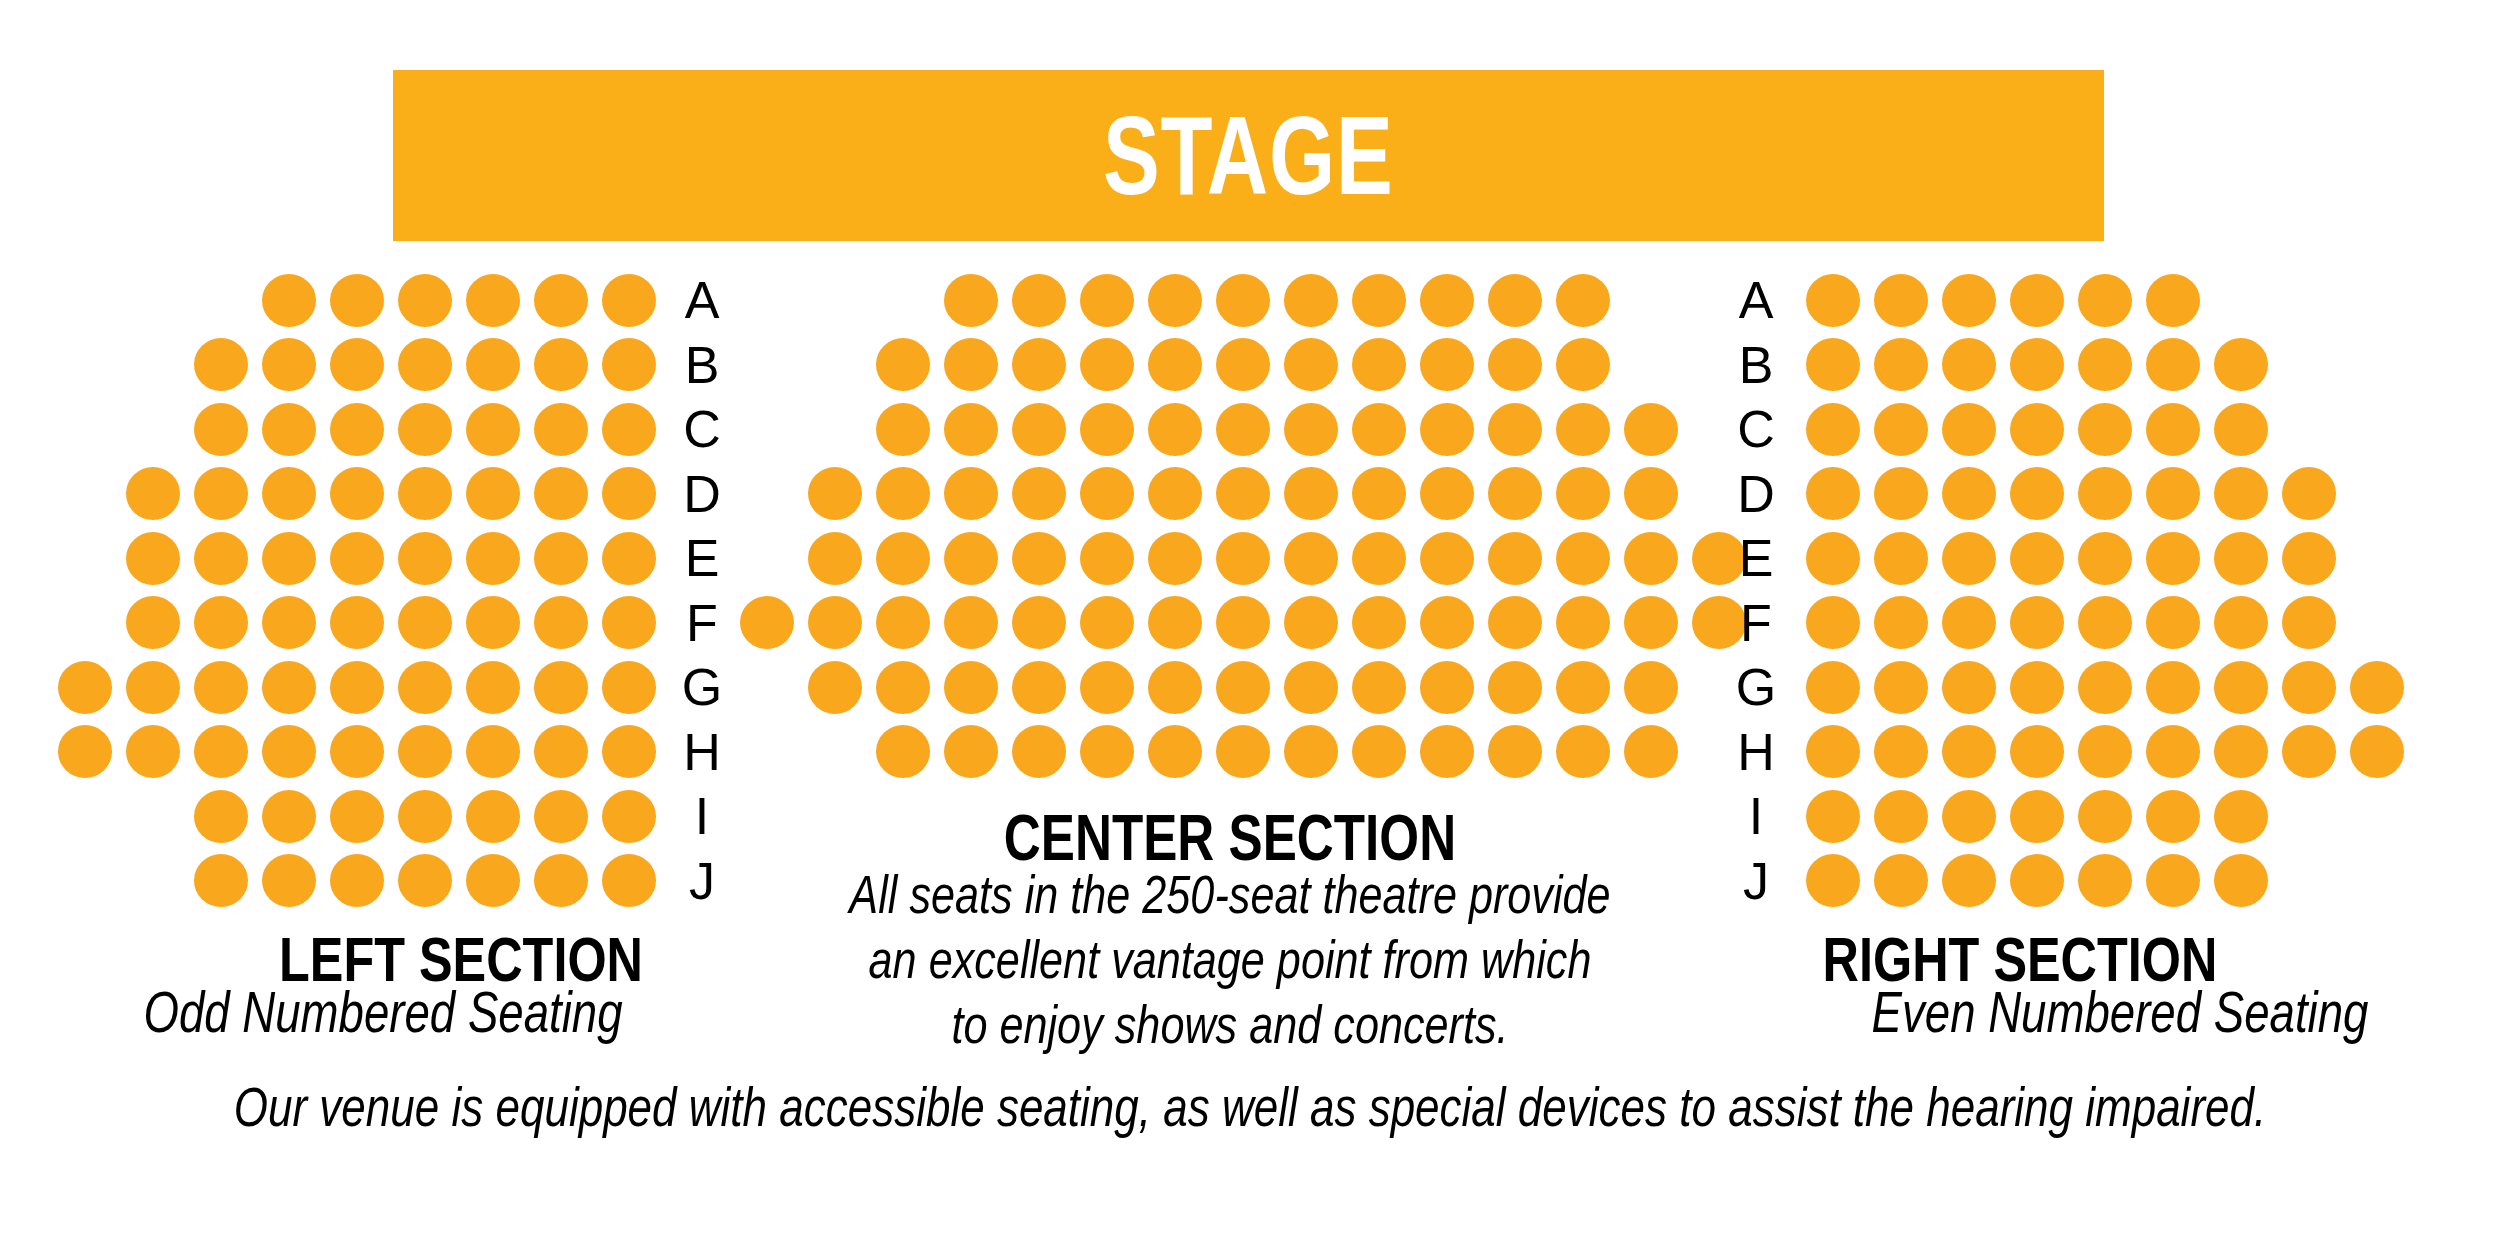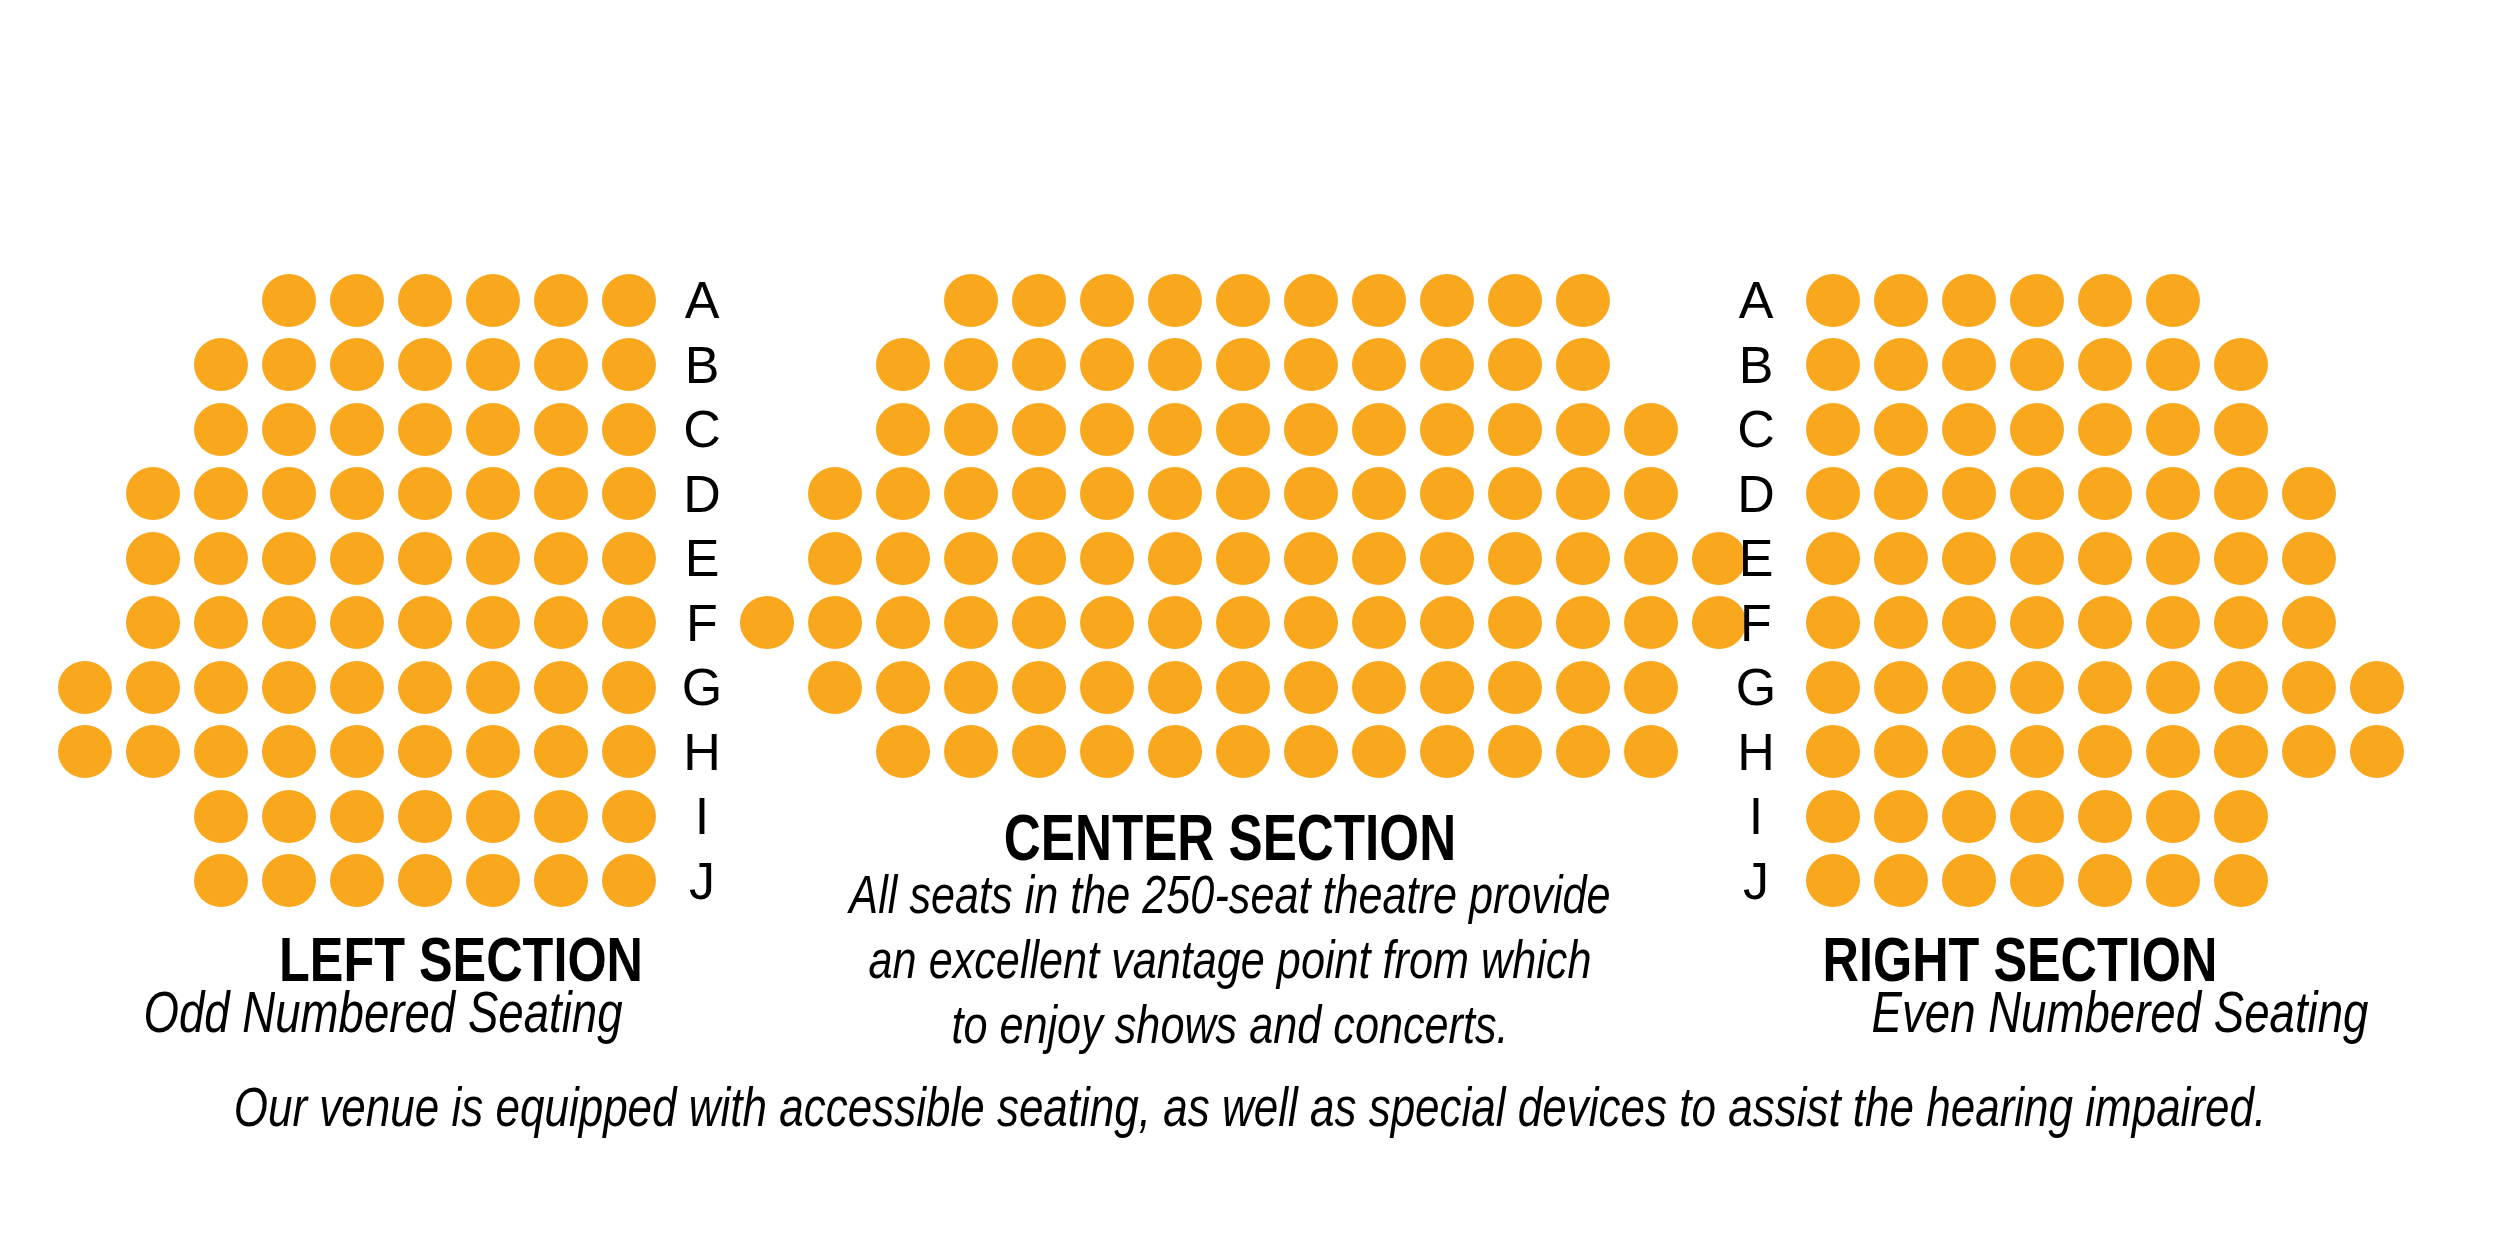--- a/index.html
+++ b/index.html
@@ -41,20 +41,23 @@
   .sec-sub{font-style:italic;font-size:57px;line-height:57px;}
   .center-title{font-weight:bold;font-size:64px;line-height:64px;}
   .center-desc{font-style:italic;font-size:54px;line-height:65px;text-align:center;}
   .footer-note{font-style:italic;font-size:55px;line-height:55px;}
 </style>
 </head>
 <body>
 
 <div id="canvas" style="--stage: #FAAE17; --seat: #F9A81D;">
 
+  <div class="stage">
+    <span class="stage-label">STAGE</span>
+  </div>
 
   <div id="seat-layer">
       <div class="seat" style="left: 262px; top: 273.5px;"></div>
       <div class="seat" style="left: 330px; top: 273.5px;"></div>
       <div class="seat" style="left: 398px; top: 273.5px;"></div>
       <div class="seat" style="left: 466px; top: 273.5px;"></div>
       <div class="seat" style="left: 534px; top: 273.5px;"></div>
       <div class="seat" style="left: 602px; top: 273.5px;"></div>
       <div class="seat" style="left: 194px; top: 338px;"></div>
       <div class="seat" style="left: 262px; top: 338px;"></div>

